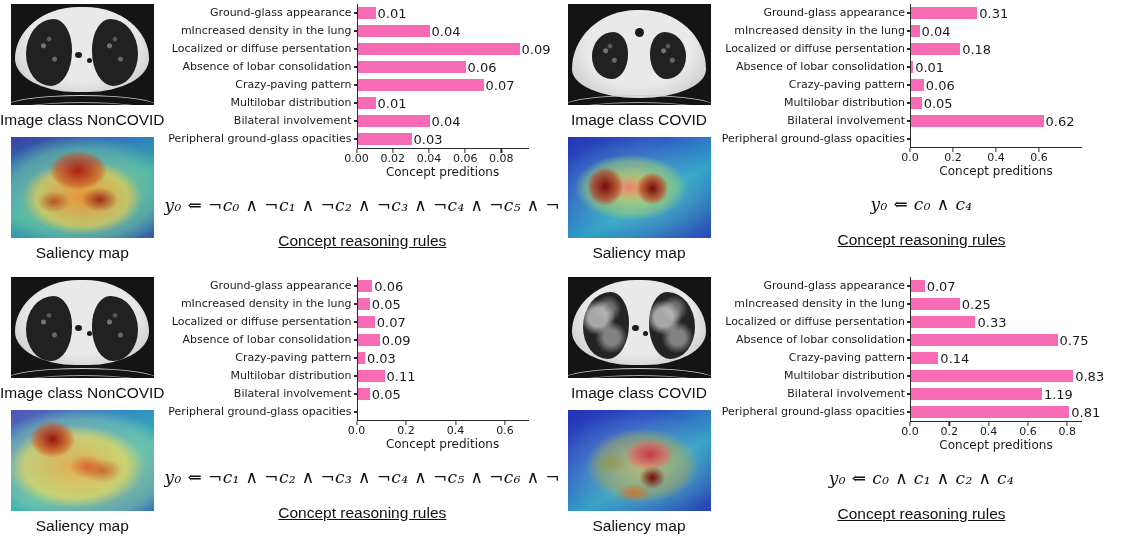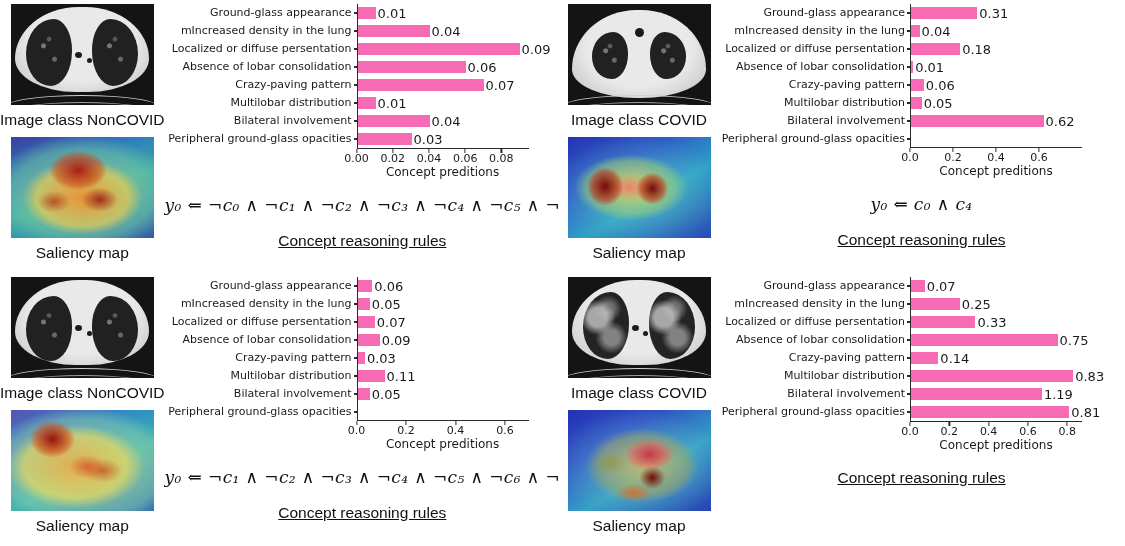--- a/index.html
+++ b/index.html
@@ -430,17 +430,18 @@
               <span class="xtick-label" style="left: 68.5714%;">0.6</span>
               <i class="xtick-mark" style="left: 91.4286%;"></i>
               <span class="xtick-label" style="left: 91.4286%;">0.8</span>
             </div>
           </div>
           <div class="xlabel-row">
             <div class="spacer"></div>
             <div class="xlabel">Concept preditions</div>
           </div>
         </div>
+      <div class="rule">y₀ ⇐ c₀ ∧ c₁ ∧ c₂ ∧ c₄</div>
       <div class="rule-caption">Concept reasoning rules</div>
     </div>
   </section>
 
 </div>
 
 </body></html>

